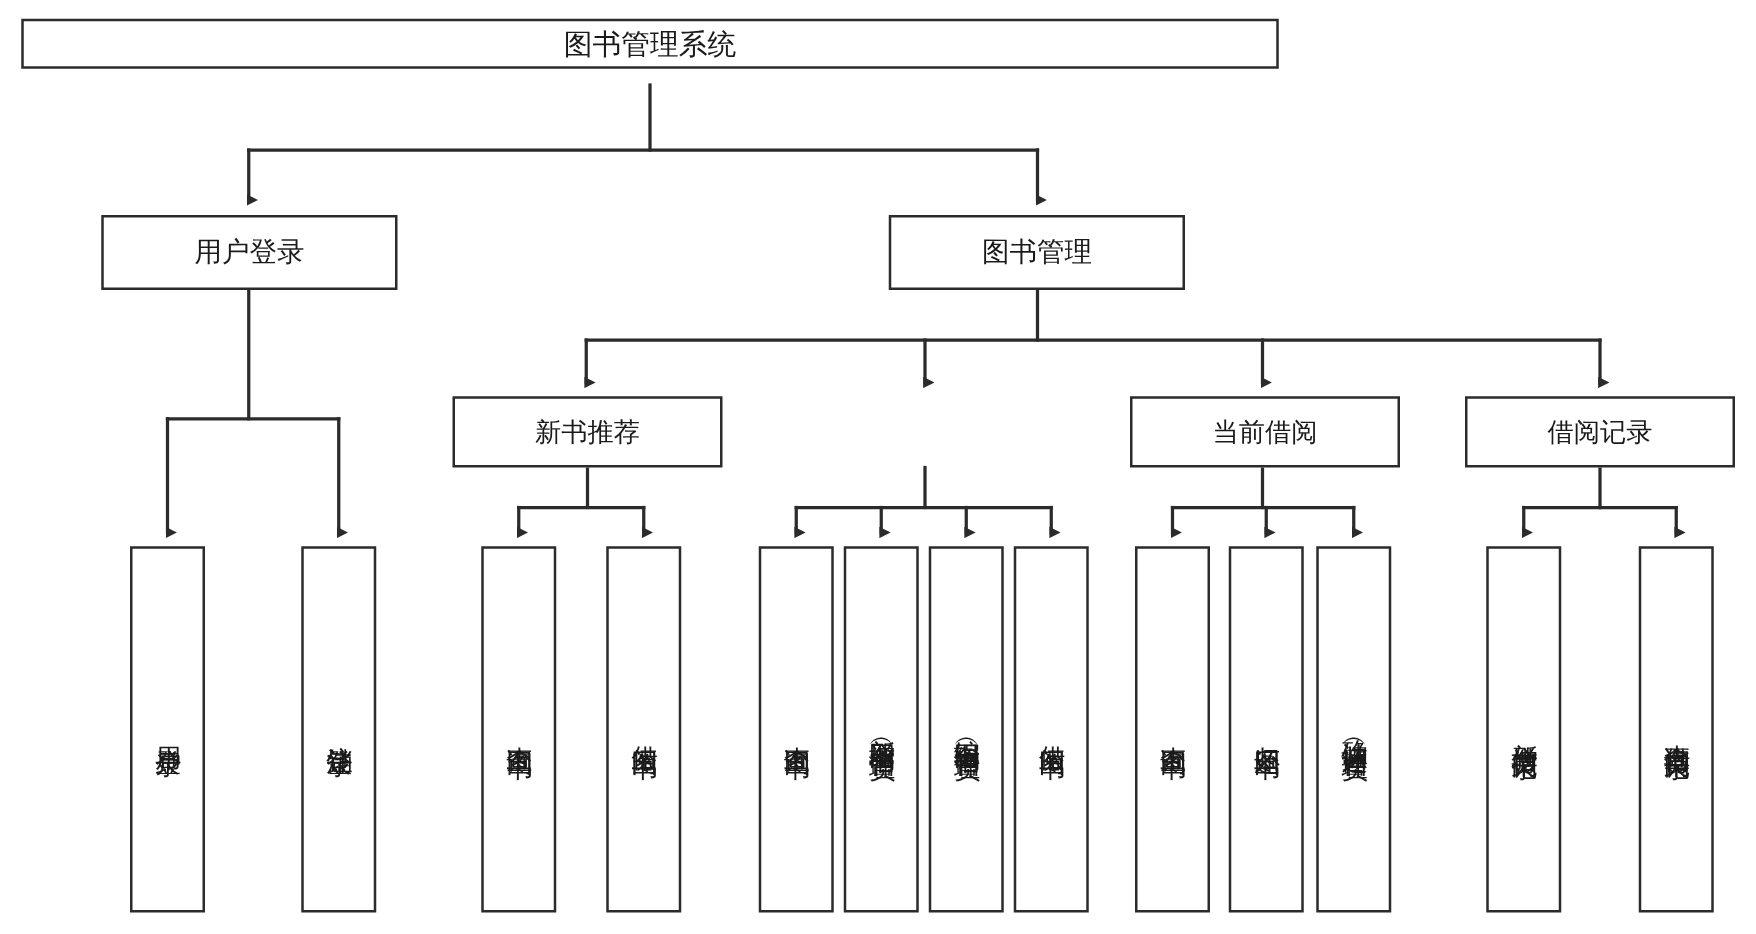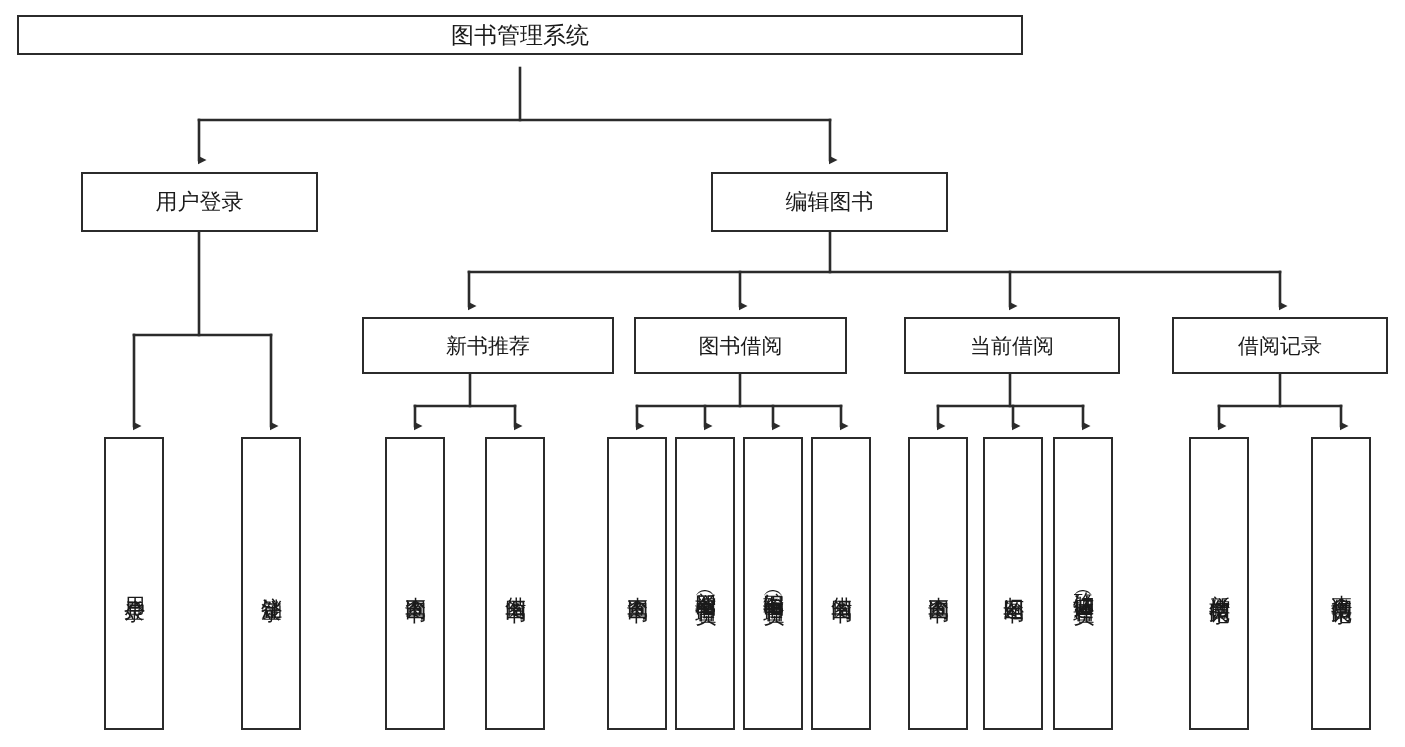--- a/index.html
+++ b/index.html
@@ -124,28 +124,25 @@
   </svg>
 
   <div class="node root" style="left: 17px; top: 15px; width: 1006px; height: 40px;">
     <span>图书管理系统</span>
   </div>
 
   <div class="node level2" style="left: 81px; top: 172px; width: 237px; height: 60px;">
     <span>用户登录</span>
   </div>
   <div class="node level2" style="left: 711px; top: 172px; width: 237px; height: 60px;">
-    <span>编辑图书</span>
+    <span>图书管理</span>
   </div>
 
-  <div class="node level3" style="left: 362px; top: 317px; width: 252px; height: 57px; text-align: right;">
+  <div class="node level3" style="left: 362px; top: 317px; width: 216px; height: 57px; text-align: right;">
     <span>新书推荐</span>
-  </div>
-  <div class="node level3" style="left: 634px; top: 317px; width: 213px; height: 57px;">
-    <span>图书借阅</span>
   </div>
   <div class="node level3" style="left: 904px; top: 317px; width: 216px; height: 57px;">
     <span>当前借阅</span>
   </div>
   <div class="node level3" style="left: 1172px; top: 317px; width: 216px; height: 57px; font-family: Liberation Mono, monospace;">
     <span>借阅记录</span>
   </div>
 
   <div class="node leaf" style="left: 104px; top: 437px; width: 60px; height: 293px;">
     <span class="vlabel">用户登录</span>

